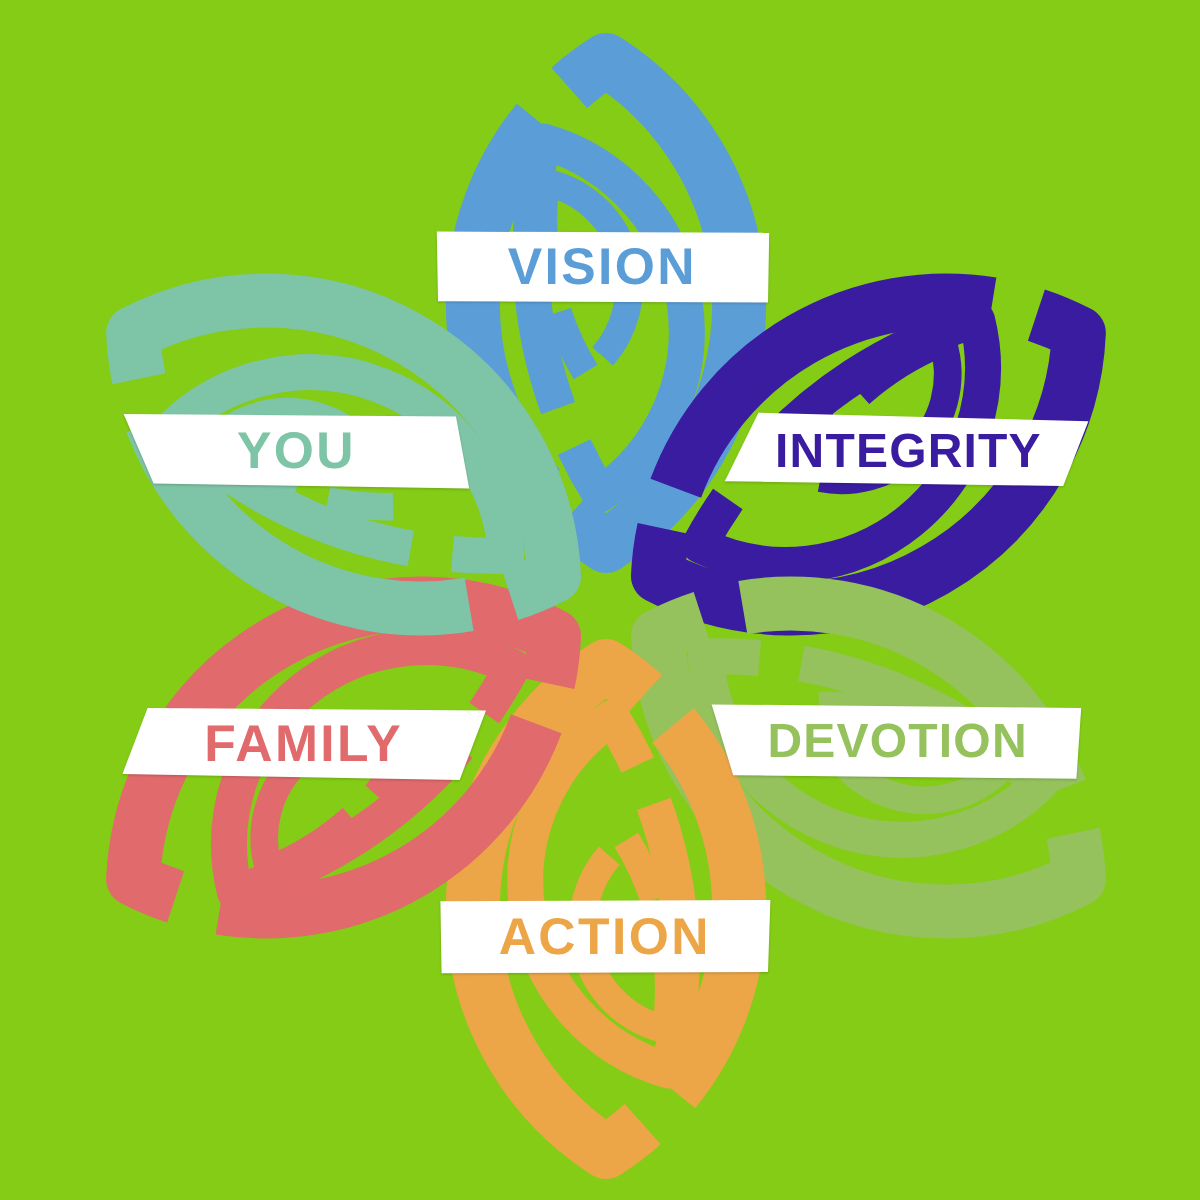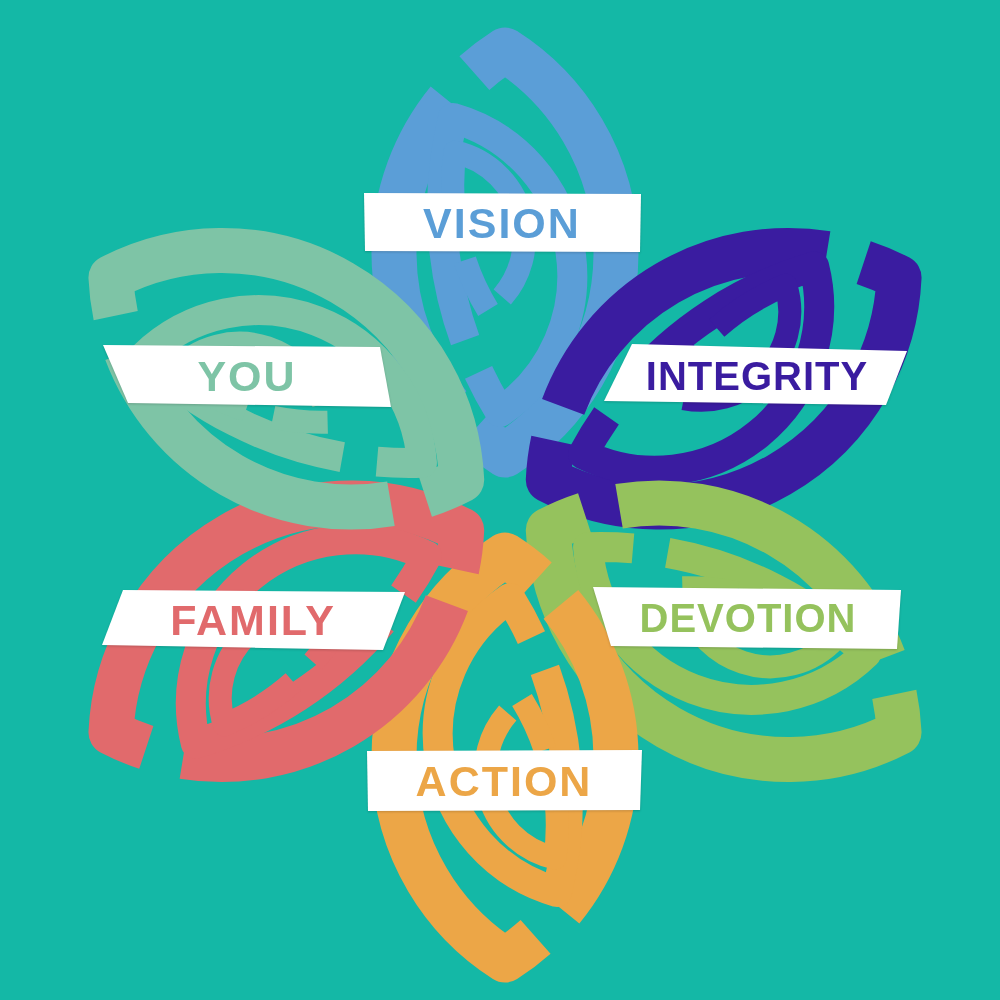--- a/index.html
+++ b/index.html
@@ -4,21 +4,21 @@
 <style>
   html, body {
     margin: 0;
     padding: 0;
     background: #ffffff;
   }
   .stage {
     width: 1000px;
     height: 1000px;
     position: relative;
-    background: #14b8a6;
+    background: #84cc16;
     overflow: hidden;
   }
   svg { display: block; }
   .petal-ring {
     fill: none;
     stroke: currentColor;
     stroke-linecap: butt;
     stroke-linejoin: round;
   }
   .ring-outer  { stroke-width: 45; stroke-dasharray: 40 35 330 38 521; }

